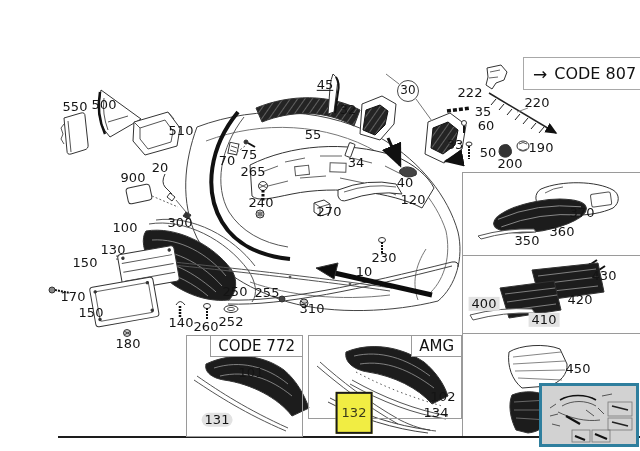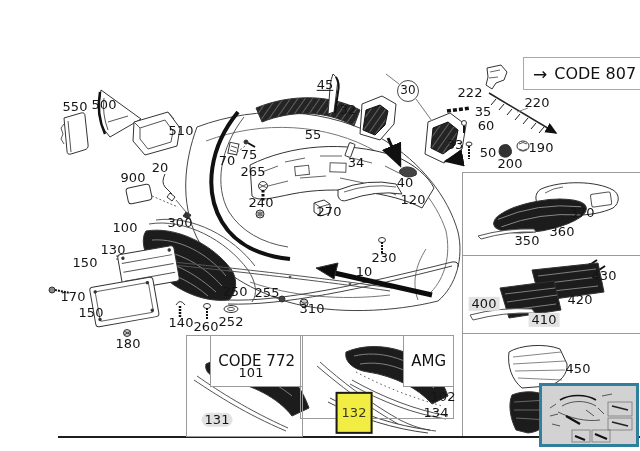--- a/index.html
+++ b/index.html
@@ -16,21 +16,21 @@
   .plabel.circle{width:20px;height:20px;border:1px solid #4a4a4a;border-radius:50%;
                  display:flex;align-items:center;justify-content:center;font-size:12px;background:#fff;}
   
   #code807-box{position:absolute;left:523px;top:57px;width:117px;height:33px;z-index:4;
                border-left:1px solid #a8a8a8;border-top:1px solid #a8a8a8;border-bottom:1px solid #a8a8a8;
                display:flex;align-items:center;gap:7px;padding-left:9px;box-sizing:border-box;
                font-size:16px;color:#111;background:#fff;}
   #code807-box .arr{font-size:17px;}
   .section-box{position:absolute;border:1px solid #9a9a9a;box-sizing:border-box;z-index:3;background:transparent;}
   .section-tag{position:absolute;right:-1px;top:-1px;border:1px solid #9a9a9a;background:#fff;
-               padding:16px 7px;font-size:15px;color:#111;}
+               padding:1px 7px;font-size:15px;color:#111;}
   
   
   #inset{position:absolute;left:539px;top:383px;width:100px;height:64px;z-index:5;
          border:3px solid #2f7f9e;background:#d2d2d2;box-sizing:border-box;}
 </style>
 </head>
 <body>
 
 <div id="stage">
 
@@ -323,21 +323,21 @@
 
   <div id="code807-box">
     <span class="arr">→</span>
     <span>CODE 807</span>
   </div>
 
   <div class="section-box" style="left:186px;top:335px;width:117px;height:102px;">
     <div class="section-tag">CODE 772</div>
   </div>
 
-  <div class="section-box" style="left:300px;top:335px;width:154px;height:84px;">
+  <div class="section-box" style="left:308px;top:335px;width:154px;height:84px;">
     <div class="section-tag">AMG</div>
   </div>
 
   <div id="inset">
     <svg width="94" height="58" viewBox="0 0 94 58">
       <g stroke="#333" fill="none" stroke-width="0.8">
         <path d="M18,14 C28,8 44,8 54,14" stroke-width="1.6" stroke="#111"></path>
         <path d="M20,20 C30,14 44,14 54,20 M16,26 C28,32 44,36 58,34"></path>
         <path d="M24,30 l14,8" stroke-width="2.2" stroke="#111"></path>
         <path d="M8,22 l6,-4 M8,30 l8,-2 M10,38 l8,2 M60,10 l10,-2"></path>

